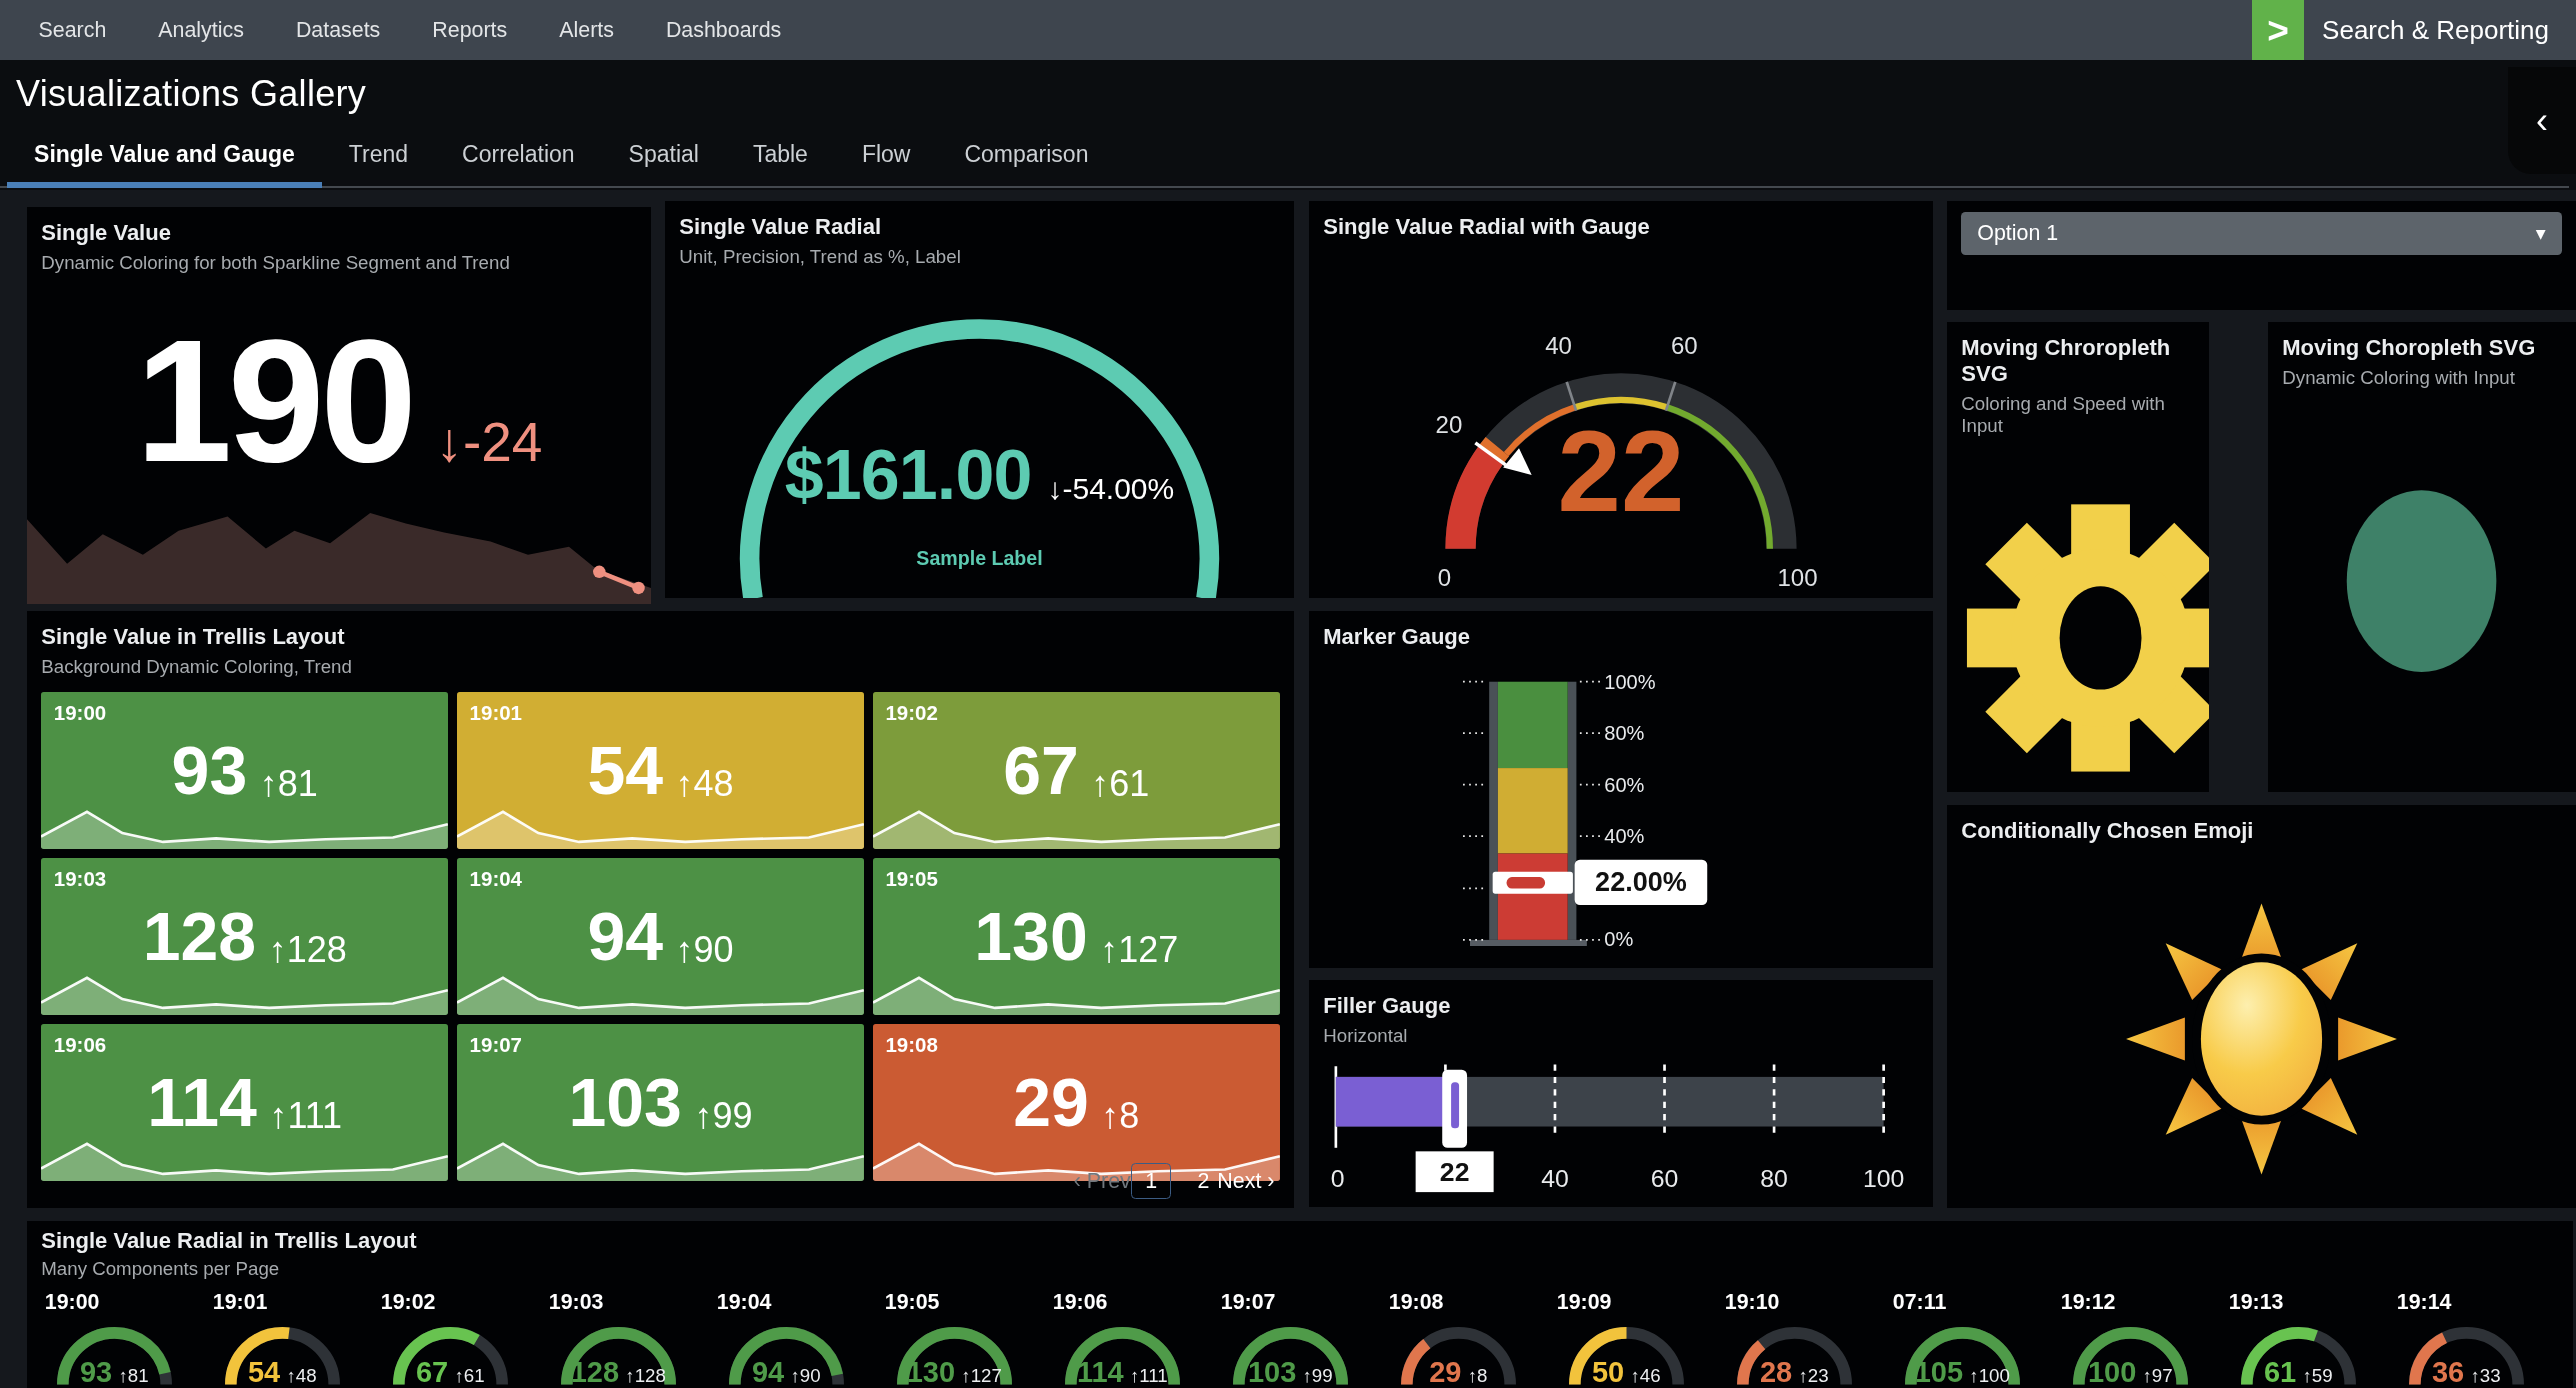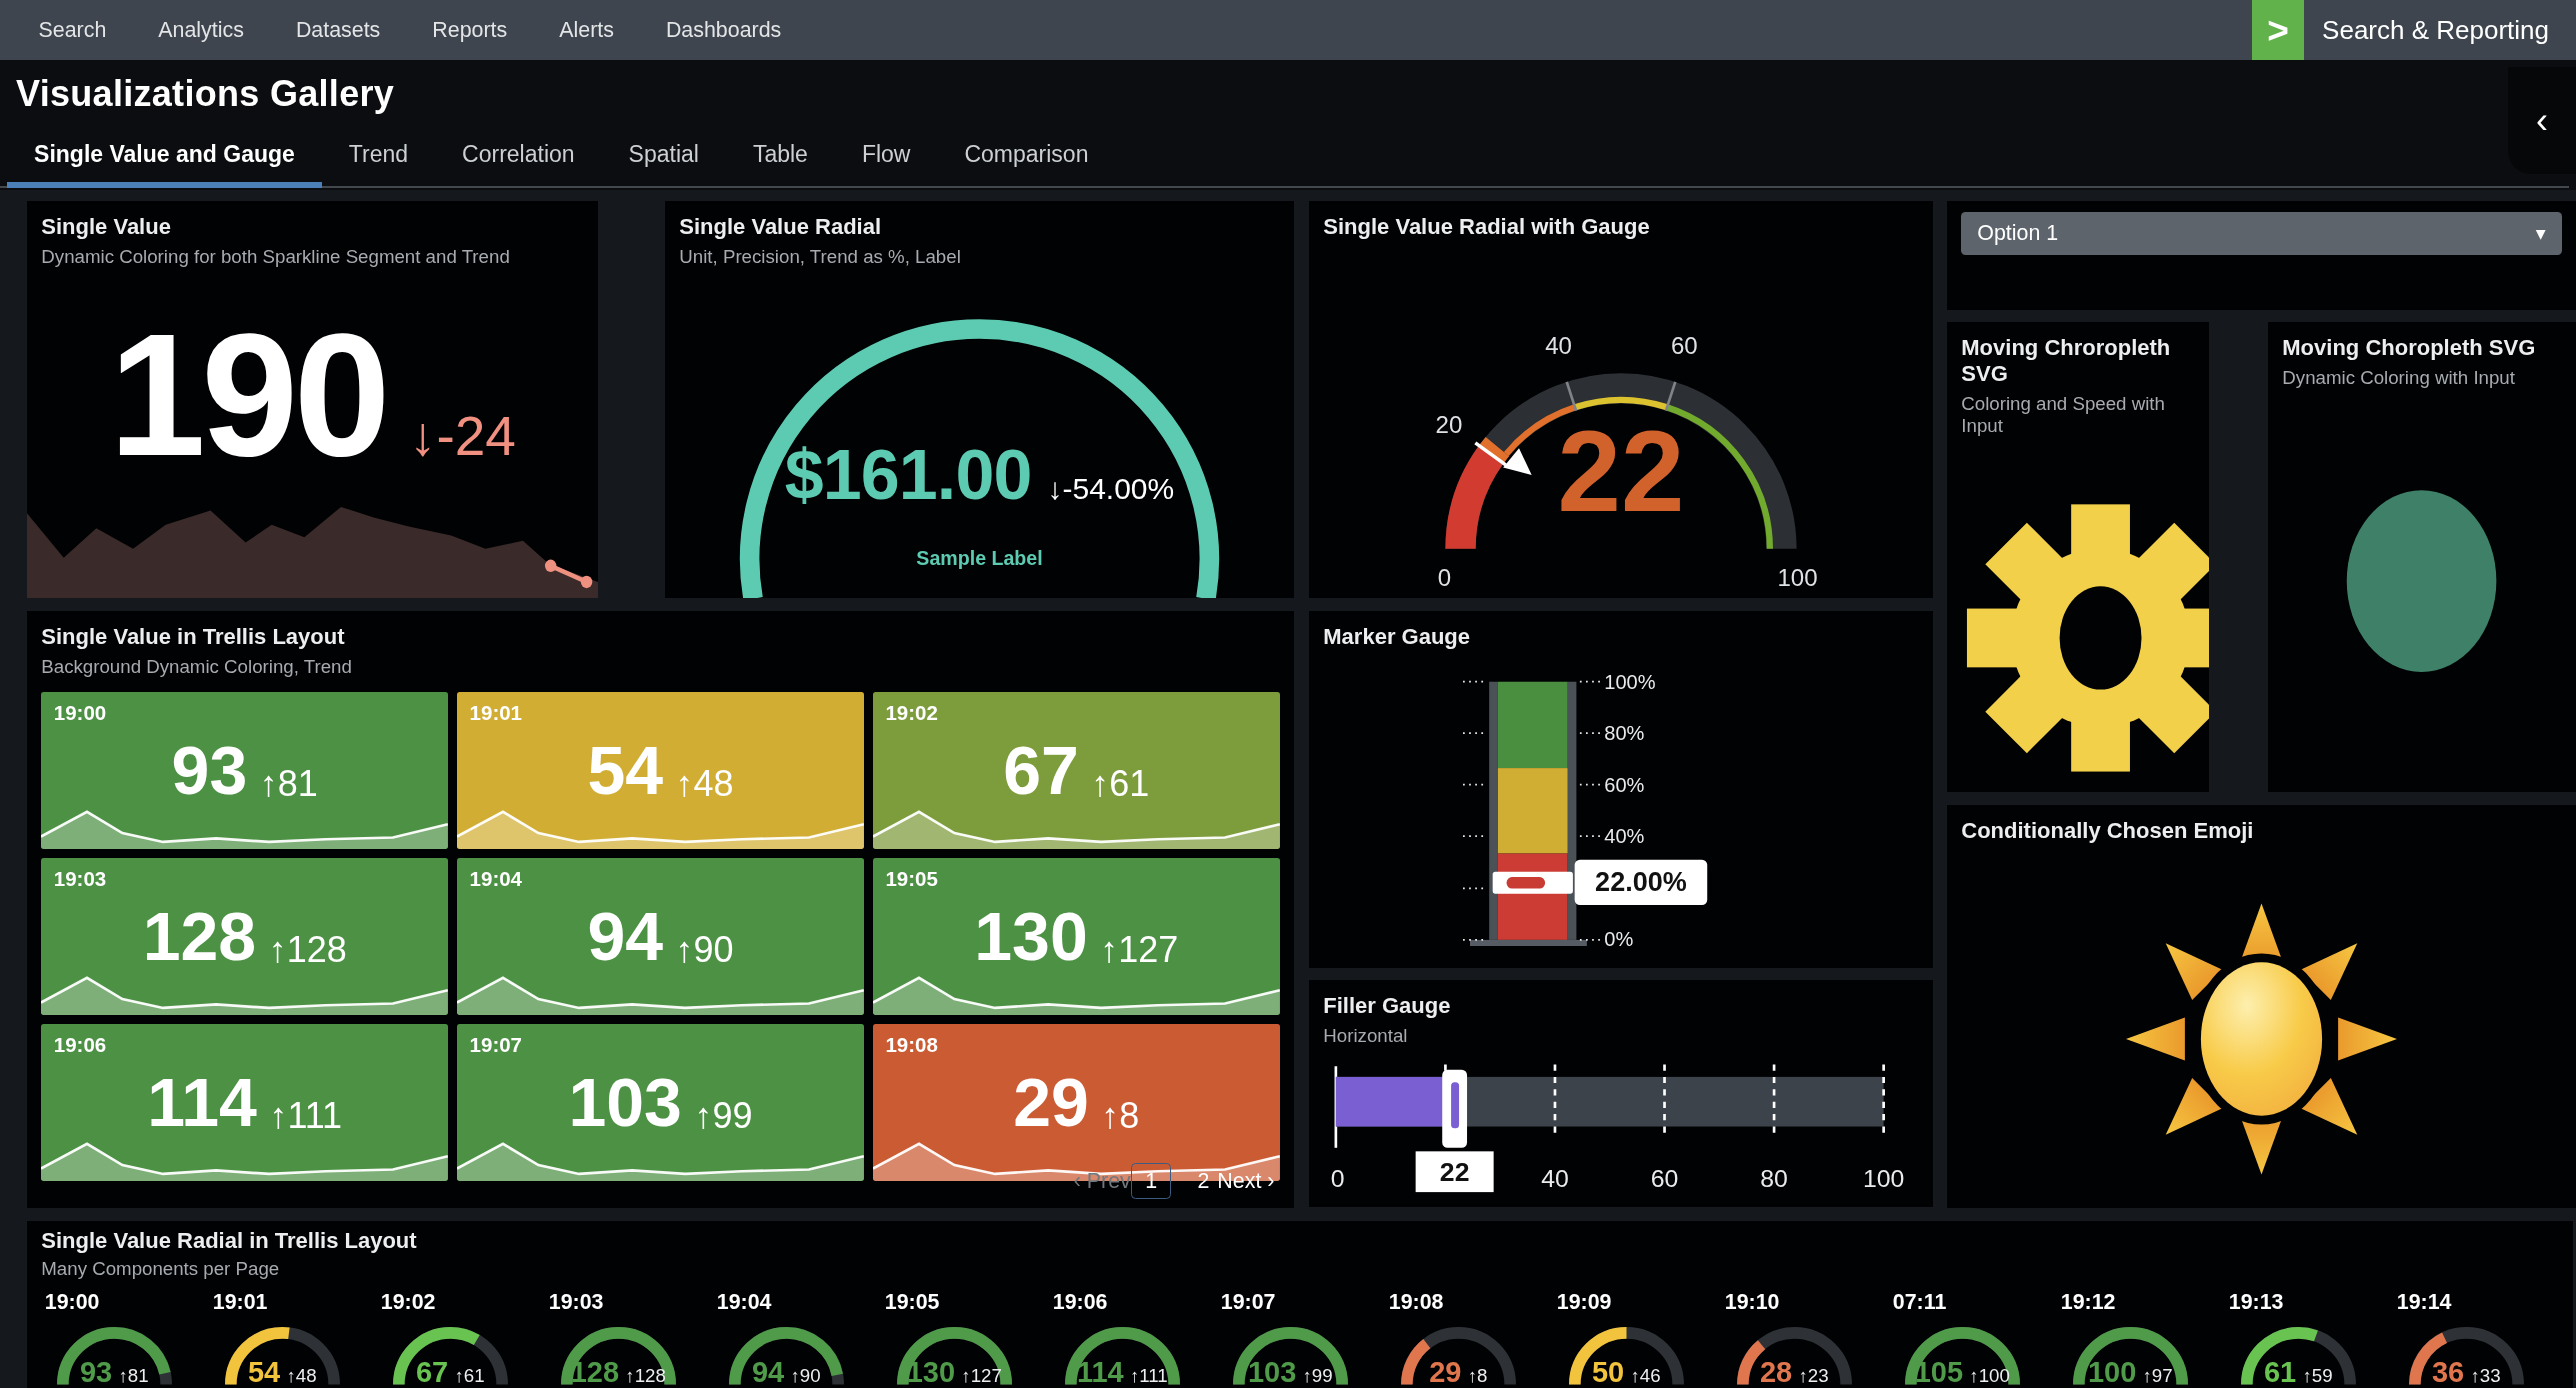--- a/index.html
+++ b/index.html
@@ -9,33 +9,33 @@
   
   .nav{position:absolute;left:0;top:0;width:100%;height:60px;background:#3e454e;display:flex;align-items:center;z-index:5;}
   .nav-items{display:flex;margin-left:12.5px;}
   .nav-item{color:#e3e5e7;font-size:21.4px;padding:0 26px;cursor:pointer;white-space:nowrap;}
   .nav-right{position:absolute;right:0;top:0;height:60px;display:flex;align-items:center;}
   .logo{width:52px;height:60px;background:#61b24a;color:#fff;font-weight:bold;display:flex;align-items:center;justify-content:center;font-size:37px;line-height:1;}
   .app-name{color:#fff;font-size:26px;margin:0 27px 0 18px;font-weight:500;white-space:nowrap;}
 
   
   .header{position:absolute;left:0;top:60px;width:100%;height:130px;background:#0b0d10;}
-  .page-title{position:absolute;left:16px;top:12.5px;font-size:36px;font-weight:bold;color:#fff;letter-spacing:0.3px;}
+  .page-title{position:absolute;left:16px;top:12.5px;font-size:36px;font-weight:normal;color:#fff;letter-spacing:0.3px;}
   .tabs{position:absolute;left:7.1px;bottom:1.8px;display:flex;z-index:2;}
   .tab{font-size:23px;color:#ccd0d4;padding:0 27px 14.3px 27px;border-bottom:6.2px solid transparent;cursor:pointer;white-space:nowrap;}
   .tab.active{color:#fff;font-weight:bold;}
   .header-line{position:absolute;left:0;bottom:1.8px;width:2569px;height:1.8px;background:#43484e;}
   .collapse-btn{position:absolute;right:0;top:67px;width:68px;height:107px;background:#060708;border-radius:0 0 0 23px;color:#fff;display:flex;align-items:center;justify-content:center;font-size:36px;cursor:pointer;z-index:3;}
 
   
   .panel{position:absolute;background:#010204;overflow:hidden;}
   .p-title{font-size:22px;font-weight:bold;color:#eceef0;padding:12.5px 14.3px 0;}
   .p-sub{font-size:18.7px;color:#a7abaf;padding:6.2px 14.3px 0;}
 
-  #p-sv{left:27px;top:201px;width:571px;height:397px;}
+  #p-sv{left:27px;top:207px;width:624px;height:397px;}
   #p-svr{left:665px;top:201px;width:629px;height:397px;}
   #p-gauge{left:1309px;top:201px;width:624px;height:397px;}
   #p-input{left:1947px;top:201px;width:629px;height:109px;}
   #p-gear{left:1947px;top:322px;width:262px;height:470px;}
   #p-ball{left:2268px;top:322px;width:308px;height:470px;}
   #p-trellis{left:27px;top:611px;width:1267px;height:597px;}
   #p-marker{left:1309px;top:611px;width:624px;height:357px;}
   #p-filler{left:1309px;top:980px;width:624px;height:227px;}
   #p-emoji{left:1947px;top:805px;width:629px;height:403px;}
   #p-rtrellis{left:27px;top:1221px;width:2546px;height:168px;}

